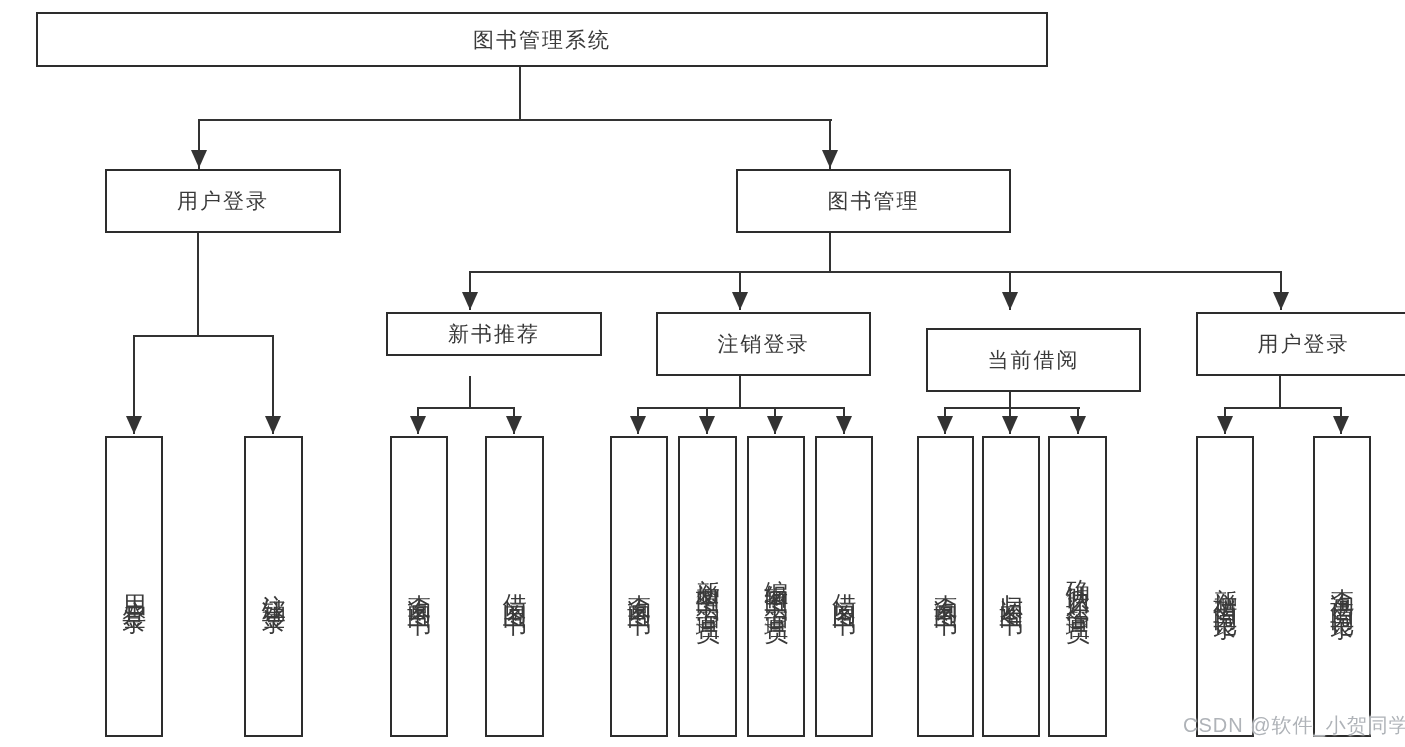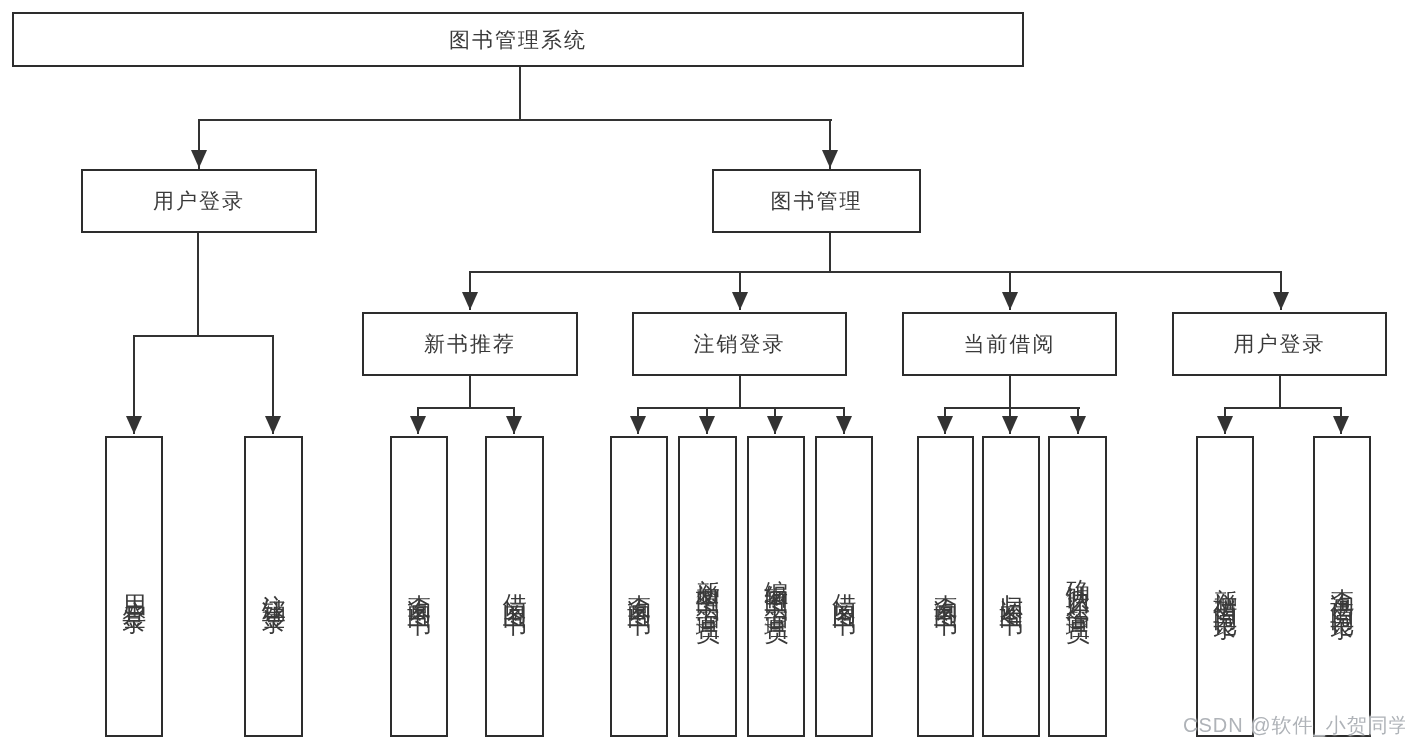--- a/index.html
+++ b/index.html
@@ -6,39 +6,39 @@
   .canvas{
     position:relative;width:1405px;height:747px;background:#ffffff;
     font-family:"Liberation Sans","DejaVu Sans",sans-serif;overflow:hidden;
   }
   
   .node{
     position:absolute;box-sizing:border-box;background:#ffffff;
     border:2px solid #2d2d2d;display:flex;align-items:center;justify-content:center;
     color:#3a3a3a;
   }
-  .hbox{font-size:21px;letter-spacing:2px;white-space:nowrap;}
+  .hbox{font-size:21px;letter-spacing:2px;white-space:nowrap;margin-left:24px;}
   .leaf .vtext{
     writing-mode:vertical-rl;text-orientation:mixed;
     font-size:24px;letter-spacing:6px;line-height:1.1;color:#3a3a3a;
   }
   
   .ln{position:absolute;background:#333333;}
   .ah{
     position:absolute;width:0;height:0;
     border-left:8px solid transparent;border-right:8px solid transparent;
     border-top:18px solid #333333;
   }
   
   #n-root{left:12px;top:12px;width:1012px;height:55px;}
   #n-l2a{left:81px;top:169px;width:236px;height:64px;}
-  #n-l2b{left:712px;top:169px;width:209px;height:64px;}
-  #n-l3a{left:362px;top:312px;width:216px;height:64px;}
+  #n-l2b{left:712px;top:169px;width:275px;height:64px;}
+  #n-l3a{left:362px;top:312px;width:216px;height:44px;}
   #n-l3b{left:632px;top:312px;width:215px;height:64px;}
-  #n-l3c{left:902px;top:312px;width:215px;height:64px;}
+  #n-l3c{left:902px;top:328px;width:215px;height:64px;}
   #n-l3d{left:1172px;top:312px;width:215px;height:64px;}
   .leaf{top:436px;height:301px;}
   #f1{left:105px;width:58px;}  #f2{left:244px;width:59px;}
   #f3{left:390px;width:58px;}  #f4{left:485px;width:59px;}
   #f5{left:610px;width:58px;}  #f6{left:678px;width:59px;}
   #f7{left:747px;width:58px;}  #f8{left:815px;width:58px;}
   #f9{left:917px;width:57px;}  #f10{left:982px;width:58px;}
   #f11{left:1048px;width:59px;}#f12{left:1196px;width:58px;}
   #f13{left:1313px;width:58px;}
   

